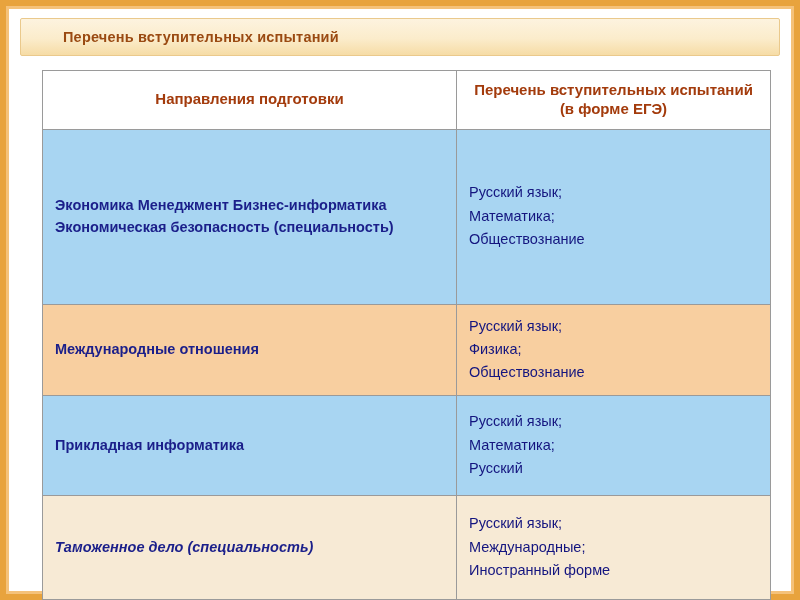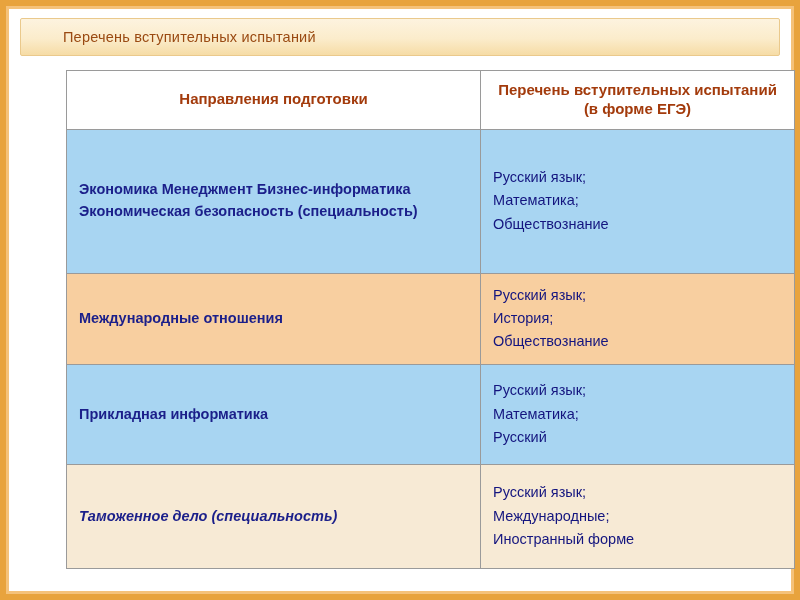--- a/index.html
+++ b/index.html
@@ -42,33 +42,32 @@
     height: 36px;
     background: linear-gradient(to bottom, #fdf3df 0%, #fbeccb 55%, #f6dca6 100%);
     border: 1px solid #eac98c;
     border-radius: 2px;
     display: flex;
     align-items: center;
   }
   .title-text {
     margin-left: 42px;
     font-size: 14.5px;
-    font-weight: normal;
+    font-weight: bold;
     color: #9a4a12;
     letter-spacing: 0.2px;
     white-space: nowrap;
   }
 
   
   .table-wrap {
     position: absolute;
     left: 36px;
     top: 64px;
     width: 728px;
-    margin-left: 24px;
   }
   table.exam-table {
     border-collapse: collapse;
     width: 728px;
     table-layout: fixed;
   }
   table.exam-table td {
     border: 1px solid #9a9a9a;
     vertical-align: middle;
     padding: 10px 12px;
@@ -102,21 +101,21 @@
     line-height: 1.62;
     font-weight: normal;
   }
   .exams .line { display: block; }
 
   .row-blue td    { background: #a8d5f2; }
   .row-peach td   { background: #f8cfa0; }
   .row-blue2 td   { background: #a8d5f2; }
   .row-cream td   { background: #f7ead5; }
 
-  .r1-left  { height: 144px; }
+  .r1-left  { height: 175px; }
   .r2-left  { height: 90px; }
   .r3-left  { height: 100px; }
   .r4-left  { height: 104px; font-style: italic; }
 
   
   .bottom-pad {
     position: absolute;
     left: 14px;
     right: 14px;
     bottom: 10px;
@@ -160,21 +159,21 @@
             <span class="line">Обществознание</span>
           </td>
         </tr>
 
         <tr class="row-peach">
           <td class="dir r2-left">
             <span class="line">Международные отношения</span>
           </td>
           <td class="exams">
             <span class="line">Русский язык;</span>
-            <span class="line">История;</span>
+            <span class="line">Физика;</span>
             <span class="line">Обществознание</span>
           </td>
         </tr>
 
         <tr class="row-blue2">
           <td class="dir r3-left">
             <span class="line">Прикладная информатика</span>
           </td>
           <td class="exams">
             <span class="line">Русский язык;</span>

